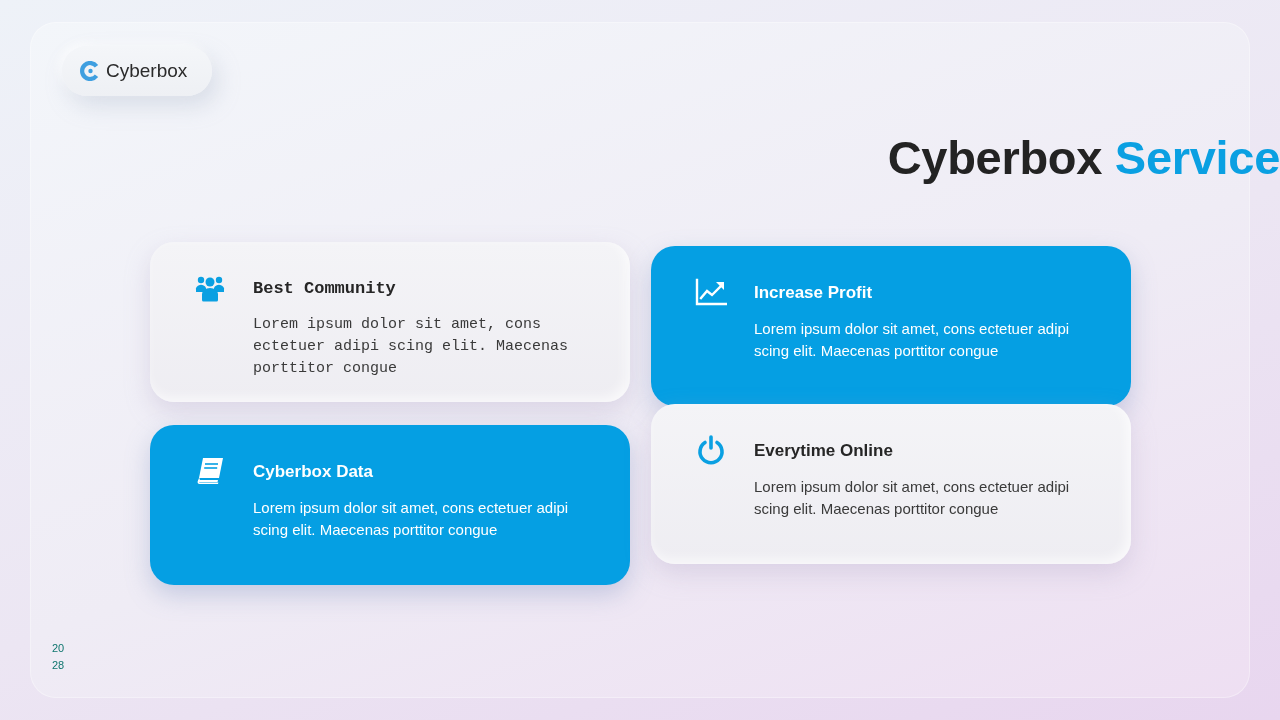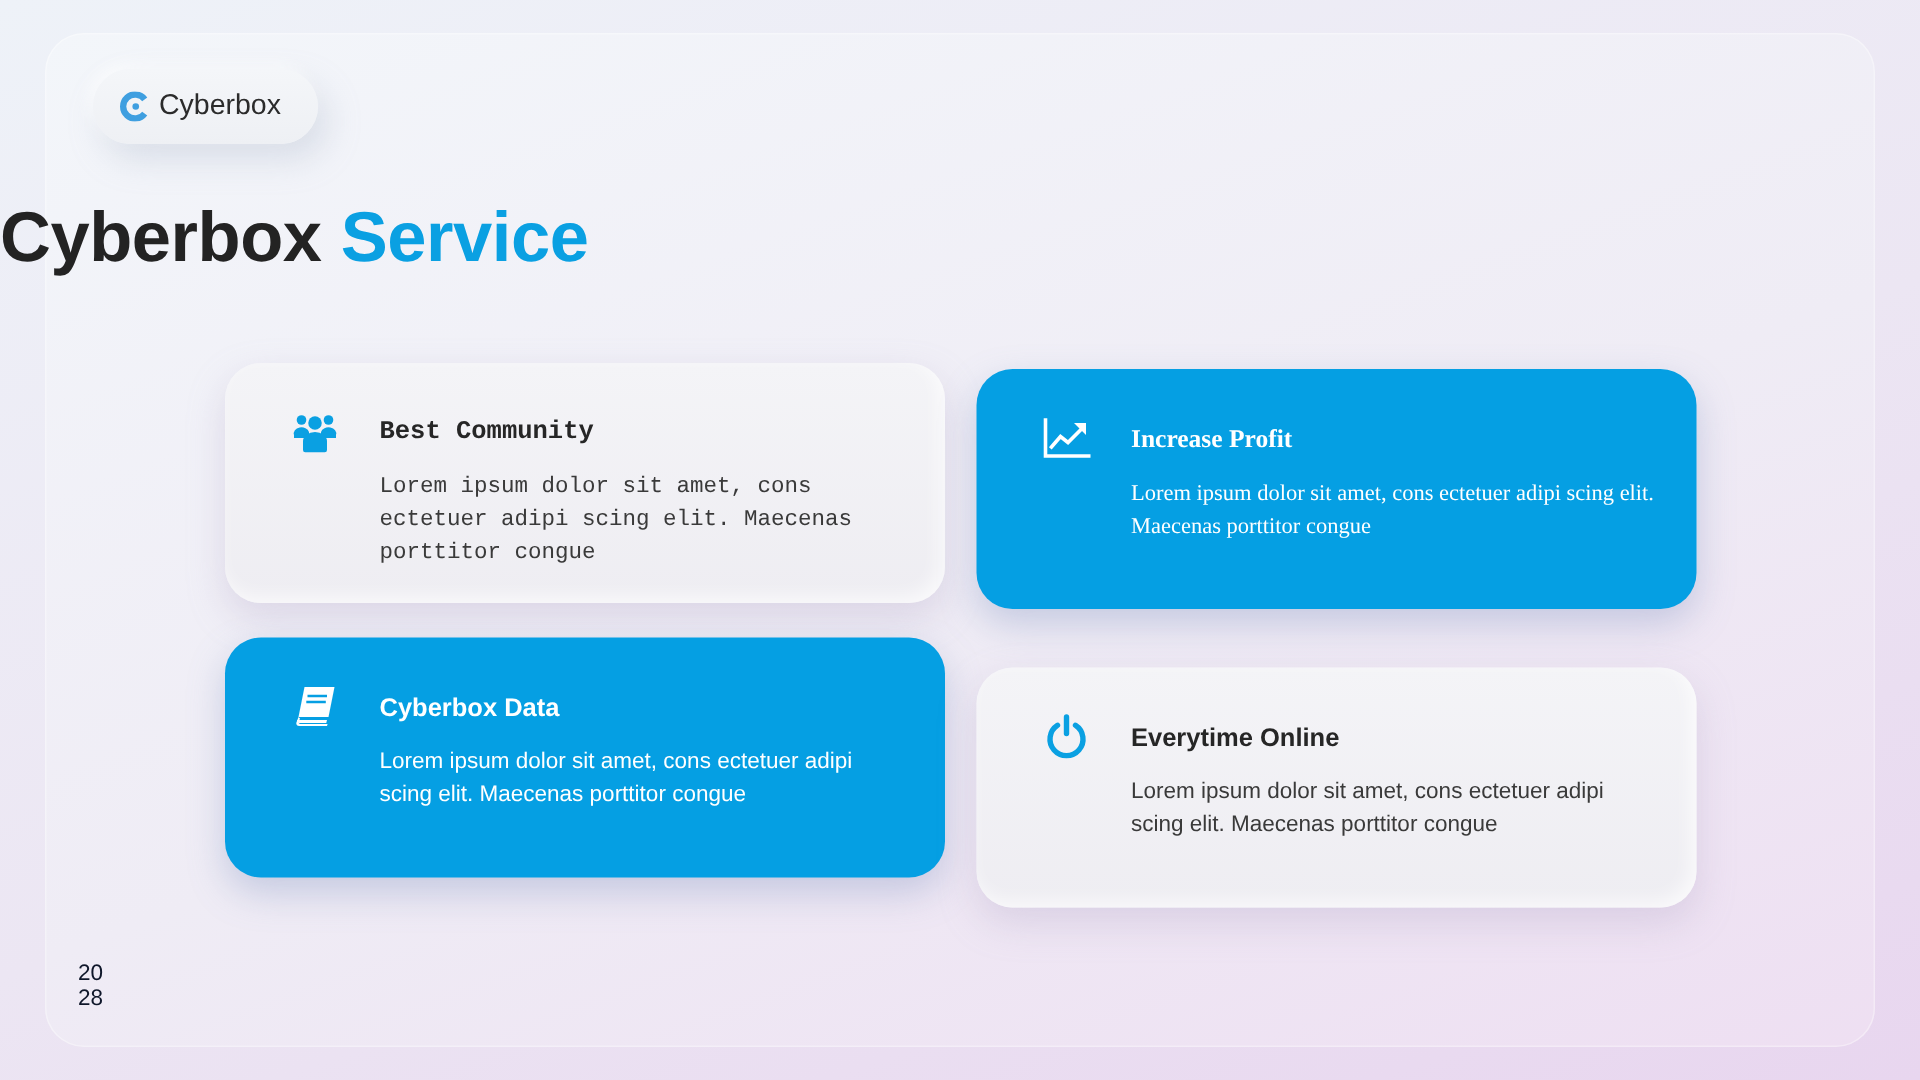--- a/index.html
+++ b/index.html
@@ -18,21 +18,21 @@
     .logo-pill {
       position: absolute; left: 62px; top: 46px; width: 150px; height: 50px;
       border-radius: 25px;
       background: linear-gradient(180deg, #f4f6f9, #eef0f4);
       box-shadow: 6px 10px 22px rgba(170,180,200,0.35), -3px -3px 10px rgba(255,255,255,0.8);
       display: flex; align-items: center; padding-left: 18px;
     }
     .logo-icon { width: 20px; height: 20px; margin-right: 6px; }
     .logo-text { font-size: 19px; color: #2b2b2b; }
     .title {
-      position: absolute; left: 0; top: 130px; width: 1280px; text-align: left;
+      position: absolute; left: 0; top: 130px; width: 1280px; text-align: right;
       font-size: 47px; font-weight: bold; color: #232323; letter-spacing: -0.3px;
     }
     .title .accent { color: #0aa0e2; }
     .card {
       position: absolute; width: 480px; height: 160px; border-radius: 24px;
     }
     .card.light {
       background: linear-gradient(180deg, #f4f4f7 0%, #eeedf2 100%);
       box-shadow: 0 10px 24px rgba(180,170,200,0.35), -4px -4px 12px rgba(255,255,255,0.7) inset;
     }
@@ -47,21 +47,21 @@
     }
     .card .body {
       position: absolute; left: 103px; top: 72px; width: 350px;
       font-size: 15px; line-height: 22px;
     }
     .card.light .heading { color: #262626; }
     .card.light .body { color: #3a3a3a; }
     .card.blue .heading, .card.blue .body { color: #ffffff; }
     .page-num {
       position: absolute; left: 52px; top: 640px;
-      font-size: 15px; line-height: 17px; color: #0f172a;
+      font-size: 11px; line-height: 17px; color: #0f766e;
     }
   </style>
 </head>
 <body>
 
 <div class="panel"></div>
 
 <div class="logo-pill">
   <svg class="logo-icon" viewBox="0 0 20 20">
     <path d="M16.5 5.2 A8 8 0 1 0 16.5 14.8" fill="none" stroke="#3f9fe0" stroke-width="4.2" stroke-linecap="butt"></path>
@@ -83,21 +83,21 @@
       <circle cx="16" cy="10" r="4.5"></circle>
       <path d="M2 18 a5 4 0 0 1 10 -2 v4 H2z"></path>
       <path d="M20 16 a5 4 0 0 1 10 2 v2 H20z"></path>
       <path d="M8 28 v-6 a8 6 0 0 1 16 0 v6 a1.5 1.5 0 0 1 -1.5 1.5 h-13 A1.5 1.5 0 0 1 8 28z"></path>
     </g>
   </svg>
   <div class="heading">Best Community</div>
   <div class="body">Lorem ipsum dolor sit amet, cons ectetuer adipi scing elit. Maecenas porttitor congue</div>
 </div>
 
-<div class="card blue" style="left:651px; top:246px;font-family:Liberation Serif, serif;">
+<div class="card blue" style="left:651px; top:246px;">
   <svg class="icon" viewBox="0 0 32 32">
     <g fill="none" stroke="#ffffff" stroke-width="2.4" stroke-linecap="square">
       <path d="M2 4 V28 H32"></path>
       <path d="M6 22 L12 15 L17 19 L26 10" stroke-linejoin="miter"></path>
     </g>
     <path d="M21 6 H29 V14z" fill="#ffffff"></path>
   </svg>
   <div class="heading">Increase Profit</div>
   <div class="body">Lorem ipsum dolor sit amet, cons ectetuer adipi scing elit. Maecenas porttitor congue</div>
 </div>
@@ -111,21 +111,21 @@
     </g>
     <g stroke="#059fe3" stroke-width="1.6">
       <line x1="11" y1="9" x2="24" y2="9"></line>
       <line x1="10.2" y1="13" x2="23.2" y2="13"></line>
     </g>
   </svg>
   <div class="heading">Cyberbox Data</div>
   <div class="body">Lorem ipsum dolor sit amet, cons ectetuer adipi scing elit. Maecenas porttitor congue</div>
 </div>
 
-<div class="card light" style="left:651px; top:445px;">
+<div class="card light" style="left:651px; top:404px;">
   <svg class="icon" viewBox="0 0 32 32">
     <g fill="none" stroke="#0aa0e2" stroke-width="3.6" stroke-linecap="round">
       <path d="M10 8.5 A11 11 0 1 0 22 8.5"></path>
       <line x1="16" y1="3" x2="16" y2="14"></line>
     </g>
   </svg>
   <div class="heading">Everytime Online</div>
   <div class="body">Lorem ipsum dolor sit amet, cons ectetuer adipi scing elit. Maecenas porttitor congue</div>
 </div>
 

